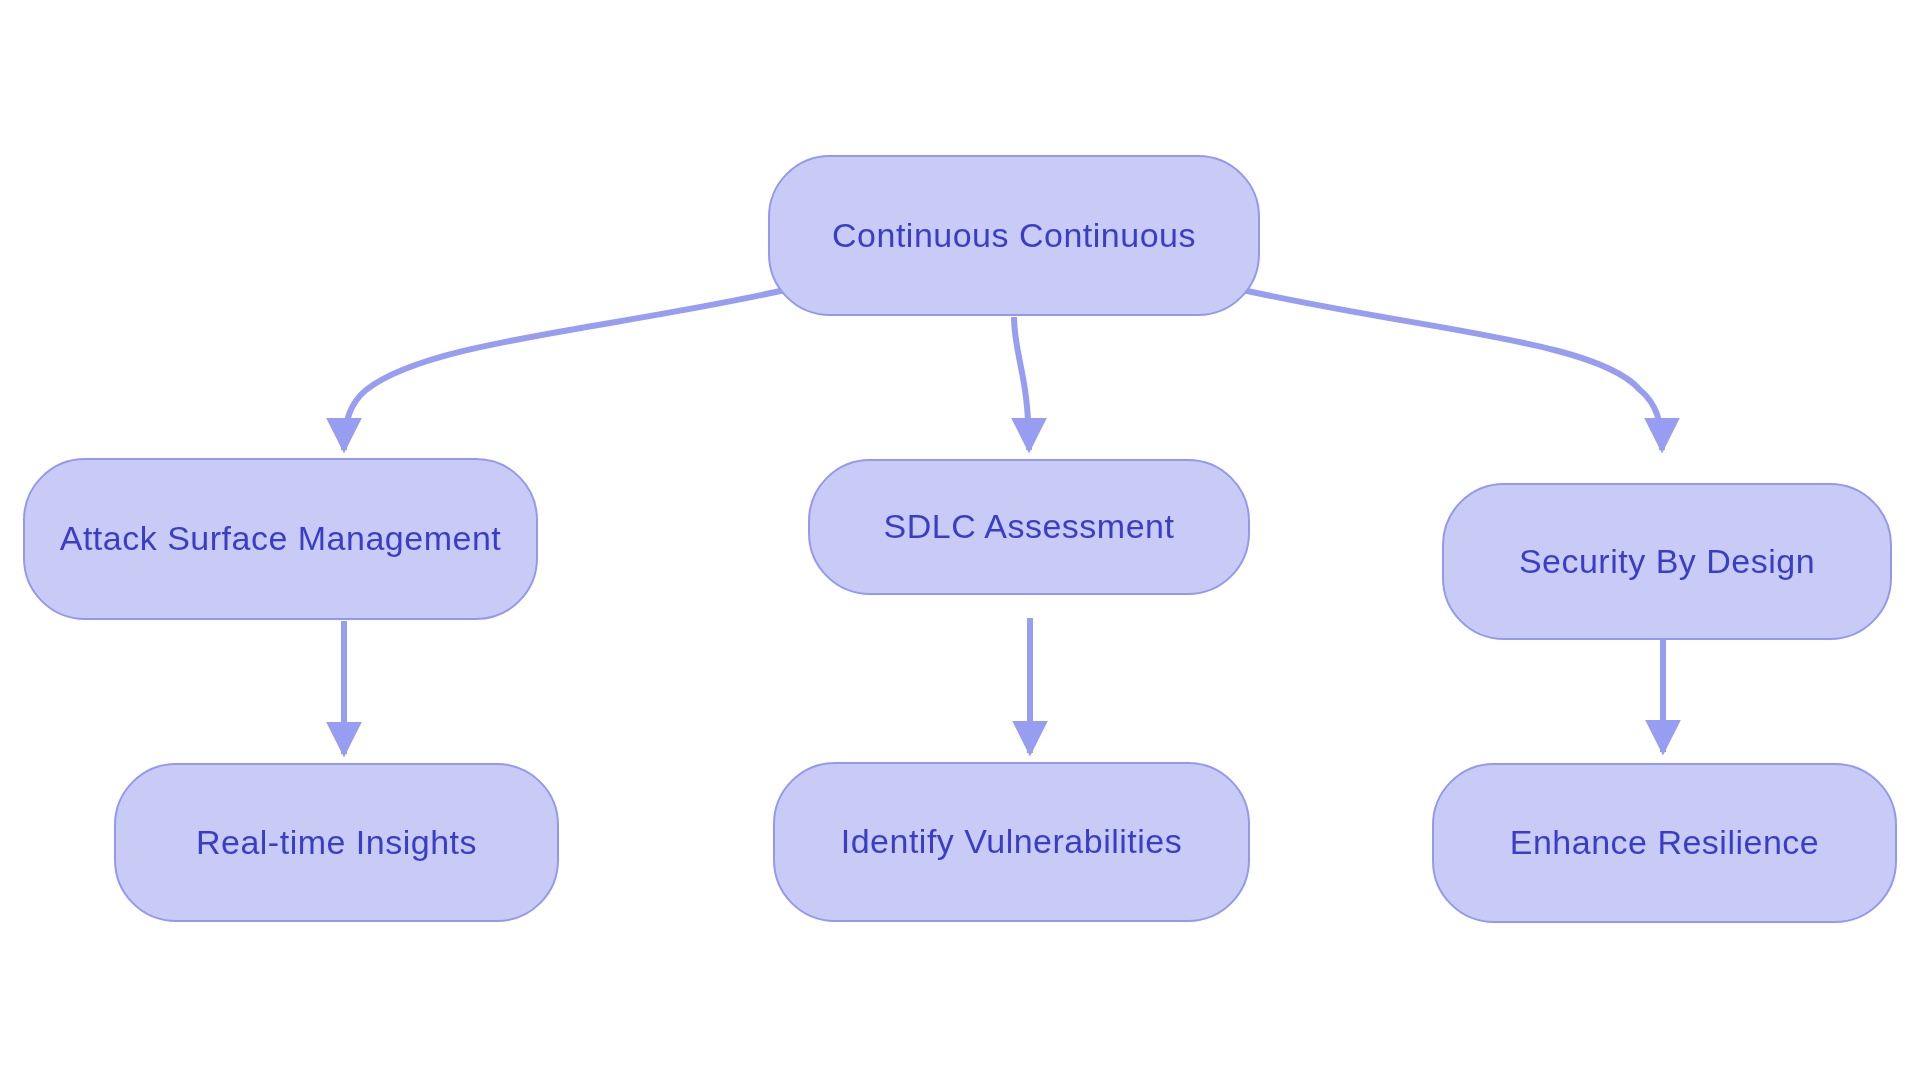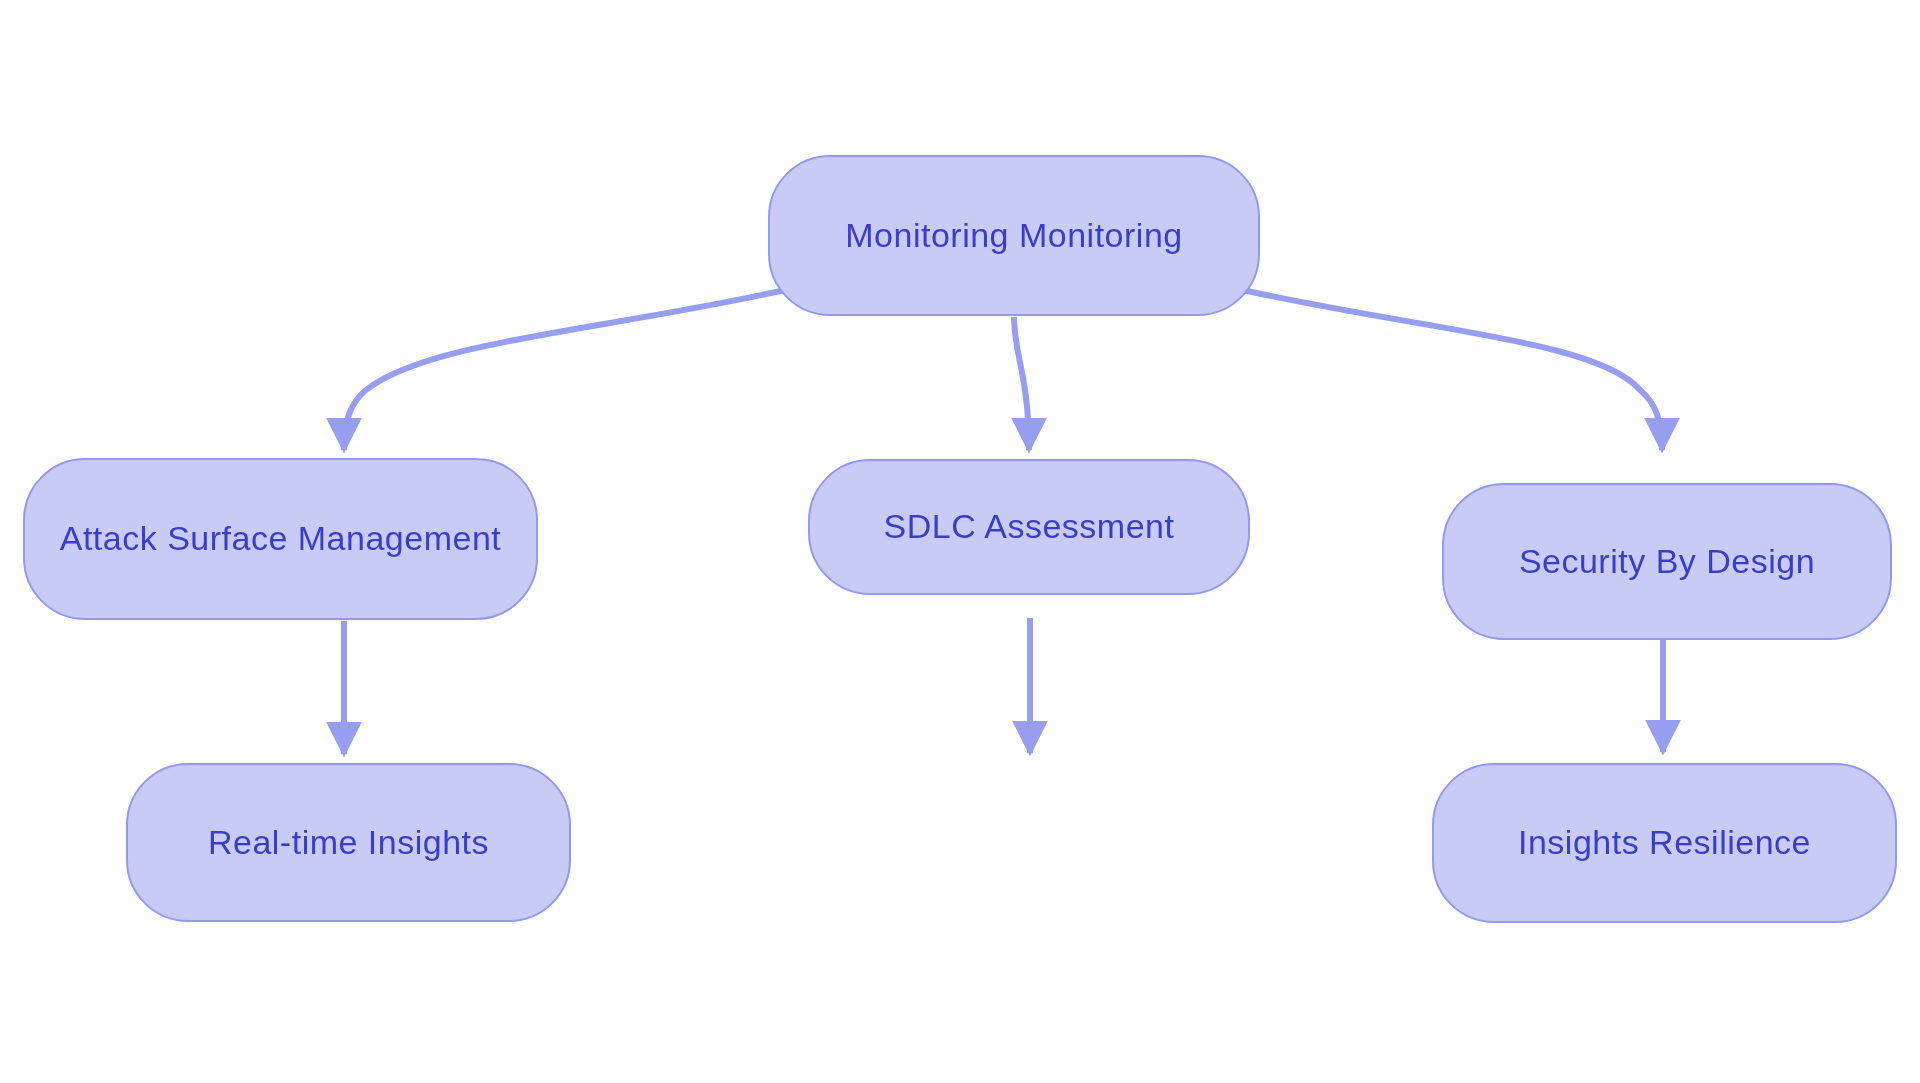--- a/index.html
+++ b/index.html
@@ -74,37 +74,40 @@
 
     <path class="edge" marker-end="url(#arrowhead)" d="M 794 288 C 610 330, 430 340, 366 390 C 350 403, 344 422, 344 450"></path>
     <path class="edge" marker-end="url(#arrowhead)" d="M 1014 317 C 1014 355, 1029 375, 1029 450"></path>
     <path class="edge" marker-end="url(#arrowhead)" d="M 1234 288 C 1418 330, 1598 340, 1640 390 C 1656 403, 1662 422, 1662 450"></path>
     <path class="edge" marker-end="url(#arrowhead)" d="M 344 621 L 344 754"></path>
     <path class="edge" marker-end="url(#arrowhead)" d="M 1030 618 L 1030 753"></path>
     <path class="edge" marker-end="url(#arrowhead)" d="M 1663 620 L 1663 752"></path>
   </svg>
 
   <div class="node" style="left:768px; top:155px; width:492px; height:161px;">
-    <span class="node-label">Monitoring Monitoring</span>
+    <span class="node-label">Continuous Continuous</span>
   </div>
 
   <div class="node" style="left:23px; top:458px; width:515px; height:162px;">
     <span class="node-label">Attack Surface Management</span>
   </div>
 
   <div class="node" style="left:808px; top:459px; width:442px; height:136px;">
     <span class="node-label">SDLC Assessment</span>
   </div>
 
   <div class="node" style="left:1442px; top:459px; width:450px; height:157px;margin-top:24px;">
     <span class="node-label">Security By Design</span>
   </div>
 
-  <div class="node" style="left:126px; top:763px; width:445px; height:159px;">
+  <div class="node" style="left:114px; top:763px; width:445px; height:159px;">
     <span class="node-label">Real-time Insights</span>
   </div>
 
+  <div class="node" style="left:773px; top:762px; width:477px; height:160px;">
+    <span class="node-label">Identify Vulnerabilities</span>
+  </div>
 
   <div class="node" style="left:1432px; top:763px; width:465px; height:160px;">
-    <span class="node-label">Insights Resilience</span>
+    <span class="node-label">Enhance Resilience</span>
   </div>
 
 </div>
 
 </body></html>

